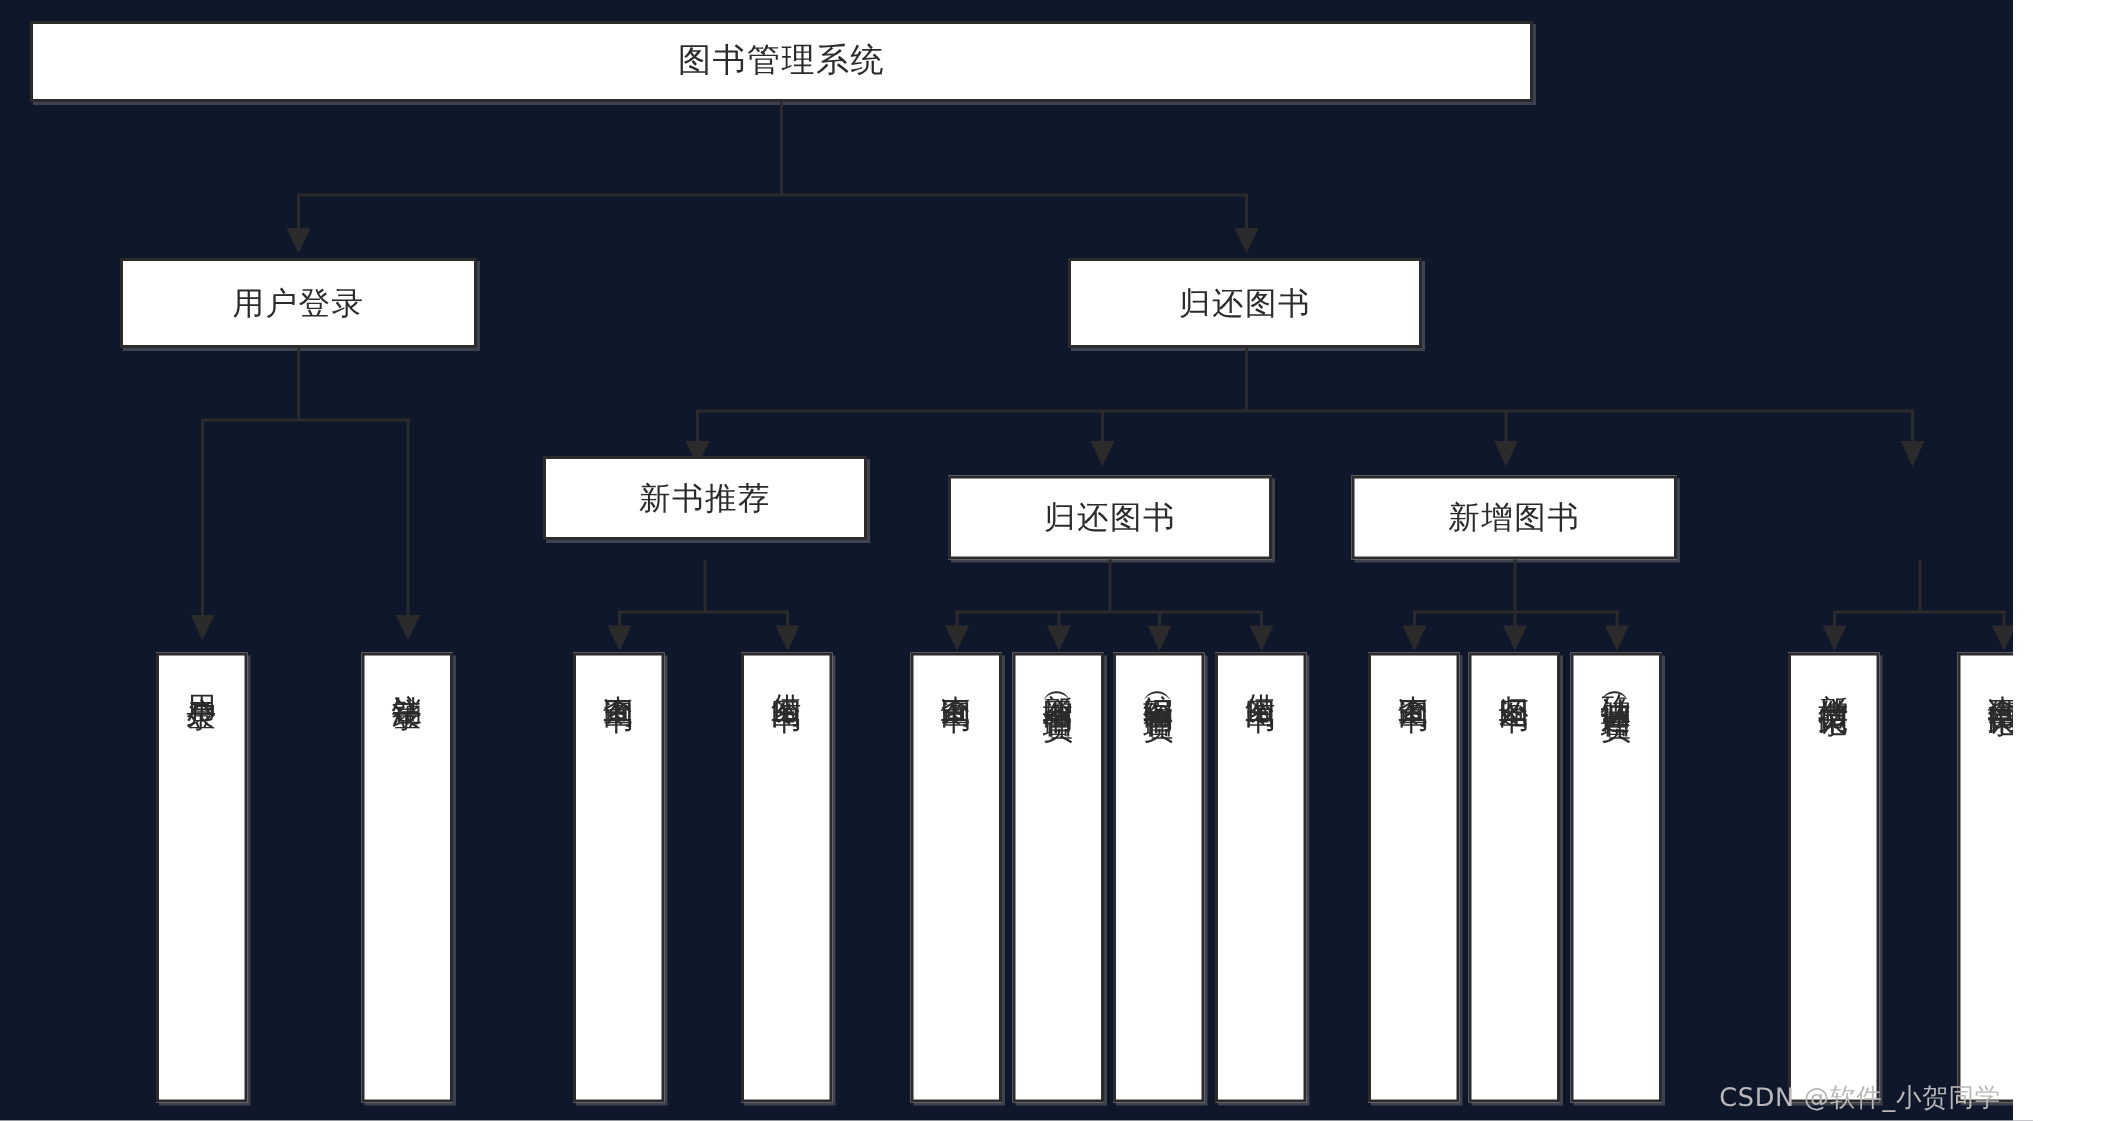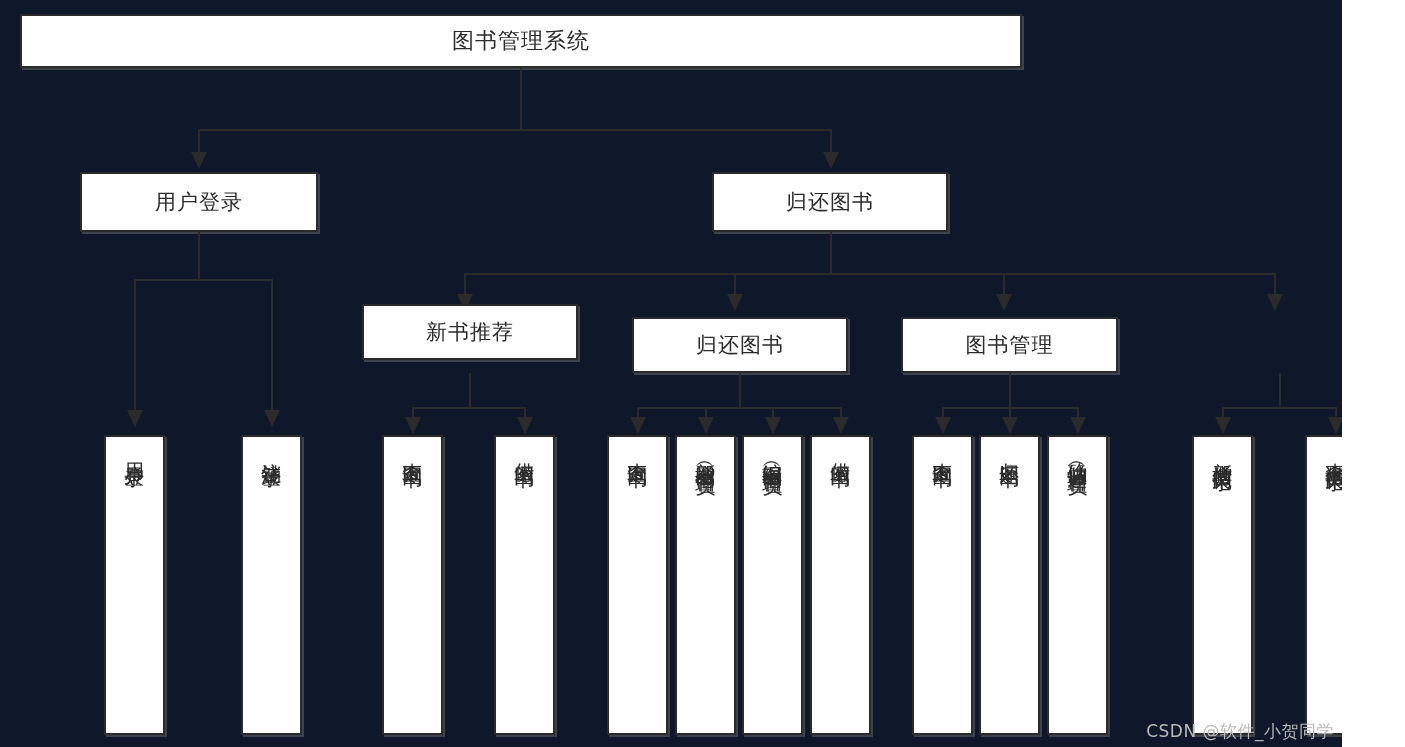--- a/index.html
+++ b/index.html
@@ -125,21 +125,21 @@
   <div class="arrow" style="left:996px; top:294px;"></div>
   <div class="arrow" style="left:1267px; top:294px;"></div>
 
   <div class="node" style="left:362px; top:304px; width:216px; height:56px;">
     <span class="label">新书推荐</span>
   </div>
   <div class="node" style="left:632px; top:317px; width:216px; height:56px;">
     <span class="label">归还图书</span>
   </div>
   <div class="node" style="left:901px; top:317px; width:217px; height:56px;">
-    <span class="label">图书管理</span>
+    <span class="label">新增图书</span>
   </div>
 
   <div class="vline" style="left:469px; top:373px; height:35px;"></div>
   <div class="hline" style="left:412px; top:407px; width:114px;"></div>
   <div class="vline" style="left:412px; top:407px; height:11px;"></div>
   <div class="vline" style="left:524px; top:407px; height:11px;"></div>
   <div class="arrow" style="left:405px; top:417px;"></div>
   <div class="arrow" style="left:517px; top:417px;"></div>
 
   <div class="vline" style="left:739px; top:373px; height:35px;"></div>

